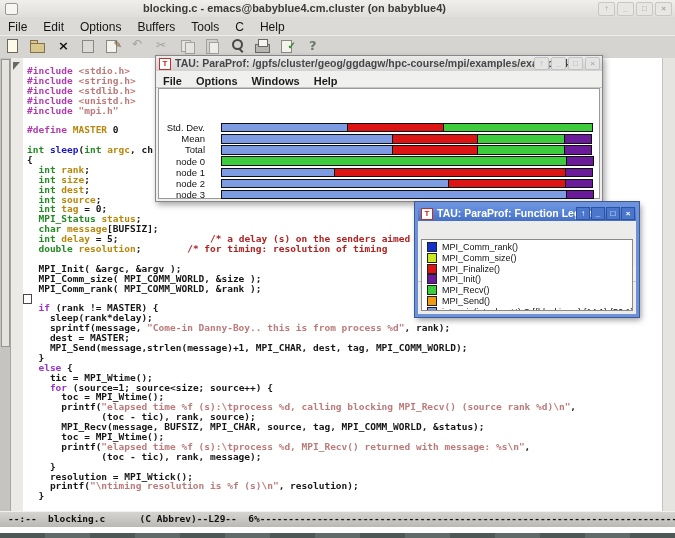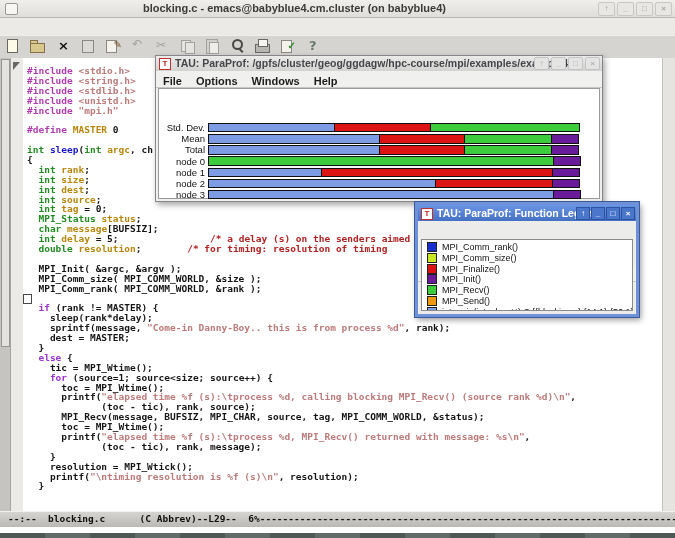--- a/index.html
+++ b/index.html
@@ -78,21 +78,21 @@
   .pp-titlebar .title{position:absolute;left:19px;top:1px;font-size:10.5px;font-weight:bold;color:#47454a;white-space:nowrap;}
   .pp-ctrls{position:absolute;right:2px;top:1px;display:flex;gap:2px;}
   .pp-ctrls span{width:13px;height:11px;border:1px solid #c4c2c6;border-radius:2px;
     font-size:8px;line-height:11px;text-align:center;color:#b2b0b4;font-weight:bold;background:#e4e4e2;}
   .pp-menubar{position:absolute;left:0;top:15px;width:100%;height:16px;background:#f0f0ee;border-bottom:1px solid #c6c6c4;}
   .pp-menubar .menu-item,.lg-menubar .menu-item{display:inline-block;padding:1px 7px;font-size:11px;font-weight:bold;color:#1c1c1c;}
   .pp-content{position:absolute;left:2px;right:2px;top:32px;bottom:2px;background:#fff;border:1px solid #9a9a98;}
   .pp-meta{position:absolute;left:5px;top:3px;font-size:10px;color:#222;line-height:11.5px;}
   .chart{position:absolute;left:0;top:33px;right:0;}
   .chart-row{display:flex;align-items:center;height:11.2px;}
-  .chart-label{width:46px;text-align:right;padding-right:3px;font-size:9.5px;color:#111;flex:none;}
+  .chart-label{width:46px;text-align:right;padding-right:16px;font-size:9.5px;color:#111;flex:none;}
   .chart-bar{display:flex;width:374px;height:9.5px;flex:none;}
   .chart-seg{height:100%;border:1px solid #101010;box-sizing:border-box;}
   .chart-seg + .chart-seg{margin-left:-1px;}
 
   
   .lg-window{position:absolute;left:415px;top:202px;width:224px;height:115px;background:#ececea;
     border:3px solid #6d92d8;outline:1px solid #3a5a9a;box-sizing:border-box;box-shadow:2px 3px 6px rgba(0,0,0,.4);}
   .lg-titlebar{position:absolute;left:0;top:0;width:100%;height:16px;
     background:linear-gradient(#6b94e4,#4470c4);overflow:hidden;}
   .lg-titlebar .tau-icon{top:3px;}
@@ -116,20 +116,21 @@
     <span class="win-icon"></span>
     <span class="title">blocking.c - emacs@babyblue4.cm.cluster (on babyblue4)</span>
     <span class="wm-ctrls" id="emacs-ctrls">
         <span>↑</span>
         <span>_</span>
         <span>□</span>
         <span>×</span>
       </span>
   </div>
 
+  <div class="menubar" id="emacs-menubar"><span class="menu-item">File</span><span class="menu-item">Edit</span><span class="menu-item">Options</span><span class="menu-item">Buffers</span><span class="menu-item">Tools</span><span class="menu-item">C</span><span class="menu-item">Help</span></div>
   <div class="toolbar" id="emacs-toolbar"><span class="tbicon i-new-file"></span><span class="tbicon i-open-folder"></span><span class="tbicon i-kill-buffer"></span><span class="tbicon i-save"></span><span class="tbicon i-save-as"></span><span class="tbicon i-undo"></span><span class="tbicon i-cut"></span><span class="tbicon i-copy"></span><span class="tbicon i-paste"></span><span class="tbicon i-search"></span><span class="tbicon i-print"></span><span class="tbicon i-customize"></span><span class="tbicon i-help"></span></div>
 
   <div class="editor"></div>
   <div class="lscroll">
     <span class="thumb"></span>
   </div>
   <div class="fringe"></div>
   <div class="fringe-glyph"></div>
   <div class="marker-box"></div>
   <div class="rstrip"></div>
@@ -155,20 +156,21 @@
       <div class="cl"><span class="pl">  </span><span class="ty">double </span><span class="va">resolution</span><span class="pl">;        </span><span class="co">/* for timing: resolution of timing</span></div>
       <div class="cl">&nbsp;</div>
       <div class="cl"><span class="pl">  MPI_Init( &amp;argc, &amp;argv );</span></div>
       <div class="cl"><span class="pl">  MPI_Comm_size( MPI_COMM_WORLD, &amp;size );</span></div>
       <div class="cl"><span class="pl">  MPI_Comm_rank( MPI_COMM_WORLD, &amp;rank );</span></div>
       <div class="cl">&nbsp;</div>
       <div class="cl"><span class="pl">  </span><span class="kw">if</span><span class="pl"> (rank != MASTER) {</span></div>
       <div class="cl"><span class="pl">    sleep(rank*delay);</span></div>
       <div class="cl"><span class="pl">    sprintf(message, </span><span class="st">"Come-in Danny-Boy.. this is from process %d"</span><span class="pl">, rank);</span></div>
       <div class="cl"><span class="pl">    dest = MASTER;</span></div>
+      <div class="cl"><span class="pl">    MPI_Send(message,strlen(message)+1, MPI_CHAR, dest, tag, MPI_COMM_WORLD);</span></div>
       <div class="cl"><span class="pl">  }</span></div>
       <div class="cl"><span class="pl">  </span><span class="kw">else</span><span class="pl"> {</span></div>
       <div class="cl"><span class="pl">    tic = MPI_Wtime();</span></div>
       <div class="cl"><span class="pl">    </span><span class="kw">for</span><span class="pl"> (source=1; source&lt;size; source++) {</span></div>
       <div class="cl"><span class="pl">      toc = MPI_Wtime();</span></div>
       <div class="cl"><span class="pl">      printf(</span><span class="st">"elapsed time %f (s):\tprocess %d, calling blocking MPI_Recv() (source rank %d)\n"</span><span class="pl">,</span></div>
       <div class="cl"><span class="pl">             (toc - tic), rank, source);</span></div>
       <div class="cl"><span class="pl">      MPI_Recv(message, BUFSIZ, MPI_CHAR, source, tag, MPI_COMM_WORLD, &amp;status);</span></div>
       <div class="cl"><span class="pl">      toc = MPI_Wtime();</span></div>
       <div class="cl"><span class="pl">      printf(</span><span class="st">"elapsed time %f (s):\tprocess %d, MPI_Recv() returned with message: %s\n"</span><span class="pl">,</span></div>

